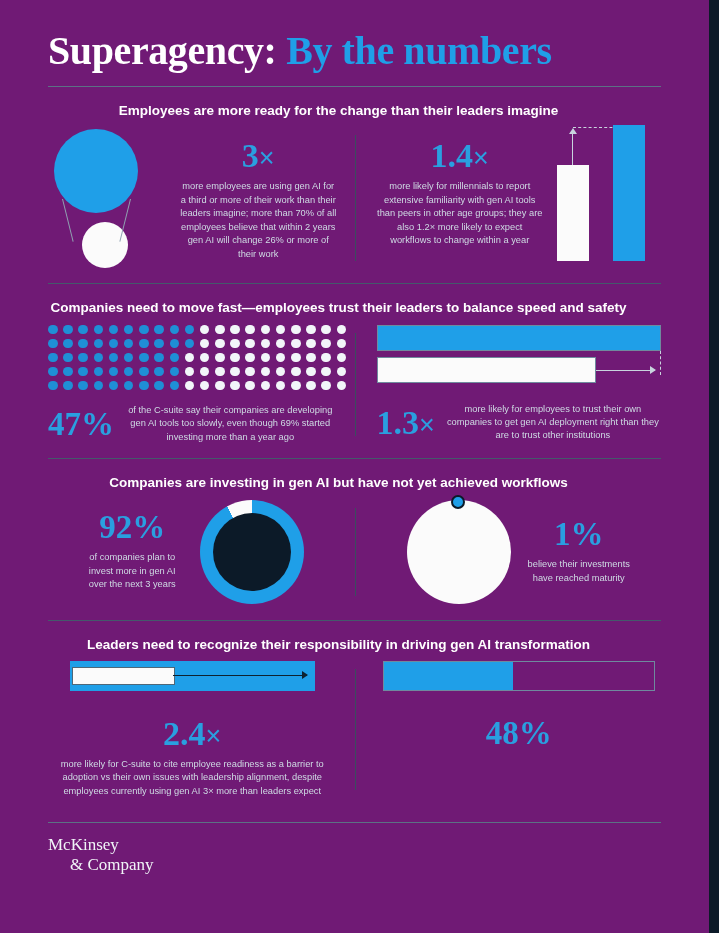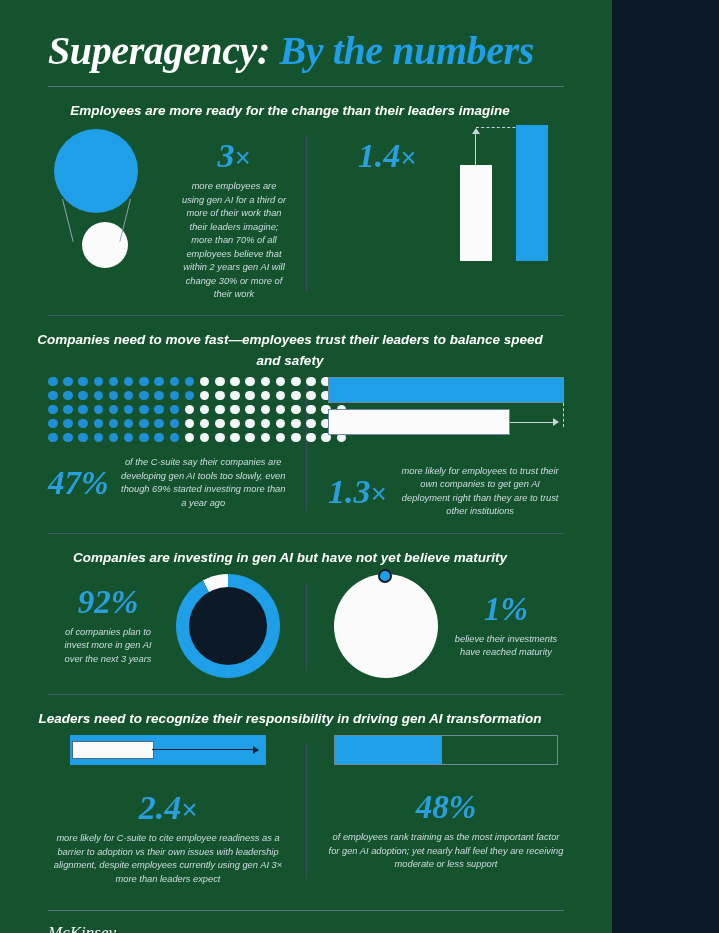--- a/index.html
+++ b/index.html
@@ -2,21 +2,21 @@
 <html><head>
 <meta charset="utf-8">
 <style>
   * { box-sizing: border-box; margin: 0; padding: 0; }
   html, body {
     width: 719px; height: 933px;
     background: #0c1a28;
     font-family: "Liberation Sans", sans-serif;
     overflow: hidden;
   }
-  .page { position: relative; width: 612px; height: 933px; background: #14532d; font-style: italic; }
+  .page { position: relative; width: 709px; height: 933px; background: #701a75; }
 
   
   .title-wrap { padding: 30px 45px 0 48px; }
   .title {
     font-family: "Liberation Serif", serif;
     font-size: 40px; font-weight: 700; color: #ffffff;
     letter-spacing: -0.4px; line-height: 1.05; white-space: nowrap;
   }
   .title .accent { color: #1f9fe8; }
 
@@ -178,29 +178,30 @@
     <div class="col col-left">
       <div class="s1-left-inner">
         <div class="circles">
           <div class="circ-big"></div>
           <div class="circ-small"></div>
           <div class="leader" style="left:14px;top:72px;height:44px;transform:rotate(-14deg);"></div>
           <div class="leader" style="left:82px;top:72px;height:44px;transform:rotate(14deg);"></div>
         </div>
         <div class="s1-text">
           <div class="stat"><span>3</span><span class="x">×</span></div>
-          <div class="blurb">more employees are using gen AI for a third or more of their work than their leaders imagine; more than 70% of all employees believe that within 2 years gen AI will change 30% or more of their work</div>
+          <div class="blurb">more employees are using gen AI for a third or more of their work than their leaders imagine; more than 70% of all employees believe that within 2 years gen AI will change 26% or more of their work</div>
         </div>
       </div>
     </div>
 
     <div class="col col-right">
       <div class="s1-right-inner">
         <div class="s1-text" style="padding-right:8px;">
           <div class="stat"><span>1.4</span><span class="x">×</span></div>
+          <div class="blurb">more likely for millennials to report extensive familiarity with gen AI tools than peers in other age groups; they are also 1.2× more likely to expect workflows to change within a year</div>
         </div>
         <div class="vbars">
           <div class="dash-top"></div>
           <div class="arrow-up"></div>
           <div class="vbar white"></div>
           <div class="vbar blue"></div>
         </div>
       </div>
     </div>
   </div>
@@ -319,29 +320,29 @@
       </div>
     </div>
 
     <div class="col col-right">
       <div class="hbars" style="height:64px;">
         <div class="hbar blue" style="width:100%;"></div>
         <div class="hbar white" style="width:77%;margin-top:6px;"></div>
         <div class="vdash" style="right:0;top:26px;height:24px;"></div>
         <div class="harrow" style="left:77%;top:45px;right:6px;"></div>
       </div>
-      <div class="stat-row" style="margin-top:24px;">
+      <div class="stat-row" style="margin-top:14px;">
         <div class="stat"><span>1.3</span><span class="x">×</span></div>
         <div class="blurb left">more likely for employees to trust their own companies to get gen AI deployment right than they are to trust other institutions</div>
       </div>
     </div>
   </div>
   <div class="rule thin" style="margin-top:14px;"></div>
 
-  <div class="sec-head">Companies are investing in gen AI but have not yet believe maturity</div>
+  <div class="sec-head">Companies are investing in gen AI but have not yet achieved workflows</div>
   <div class="band">
     <div class="vdiv"></div>
 
     <div class="col col-left">
       <div class="donut-wrap">
         <div class="s3-text">
           <div class="stat pct">92%</div>
           <div class="blurb">of companies plan to invest more in gen AI over the next 3 years</div>
         </div>
         <div class="donut" style="background: conic-gradient(rgb(31, 159, 232) 0deg, rgb(31, 159, 232) 331.2deg, rgb(251, 251, 251) 331.2deg, rgb(251, 251, 251) 360deg);"></div>
@@ -380,21 +381,20 @@
     </div>
 
     <div class="col col-right">
       <div style="padding:0 6px;">
         <div class="s4track">
           <div class="s4fill" style="width:48%;"></div>
         </div>
       </div>
       <div style="margin-top:26px;">
         <div class="stat pct">48%</div>
-        <div class="blurb">of employees rank training as the most important factor for gen AI adoption; yet nearly half feel they are receiving moderate or less support</div>
       </div>
     </div>
   </div>
 
   <div class="footer">
     <div class="rule" style="margin:0;"></div>
     <div class="logo">
       <span>McKinsey</span>
       <span class="l2">&amp; Company</span>
     </div>

